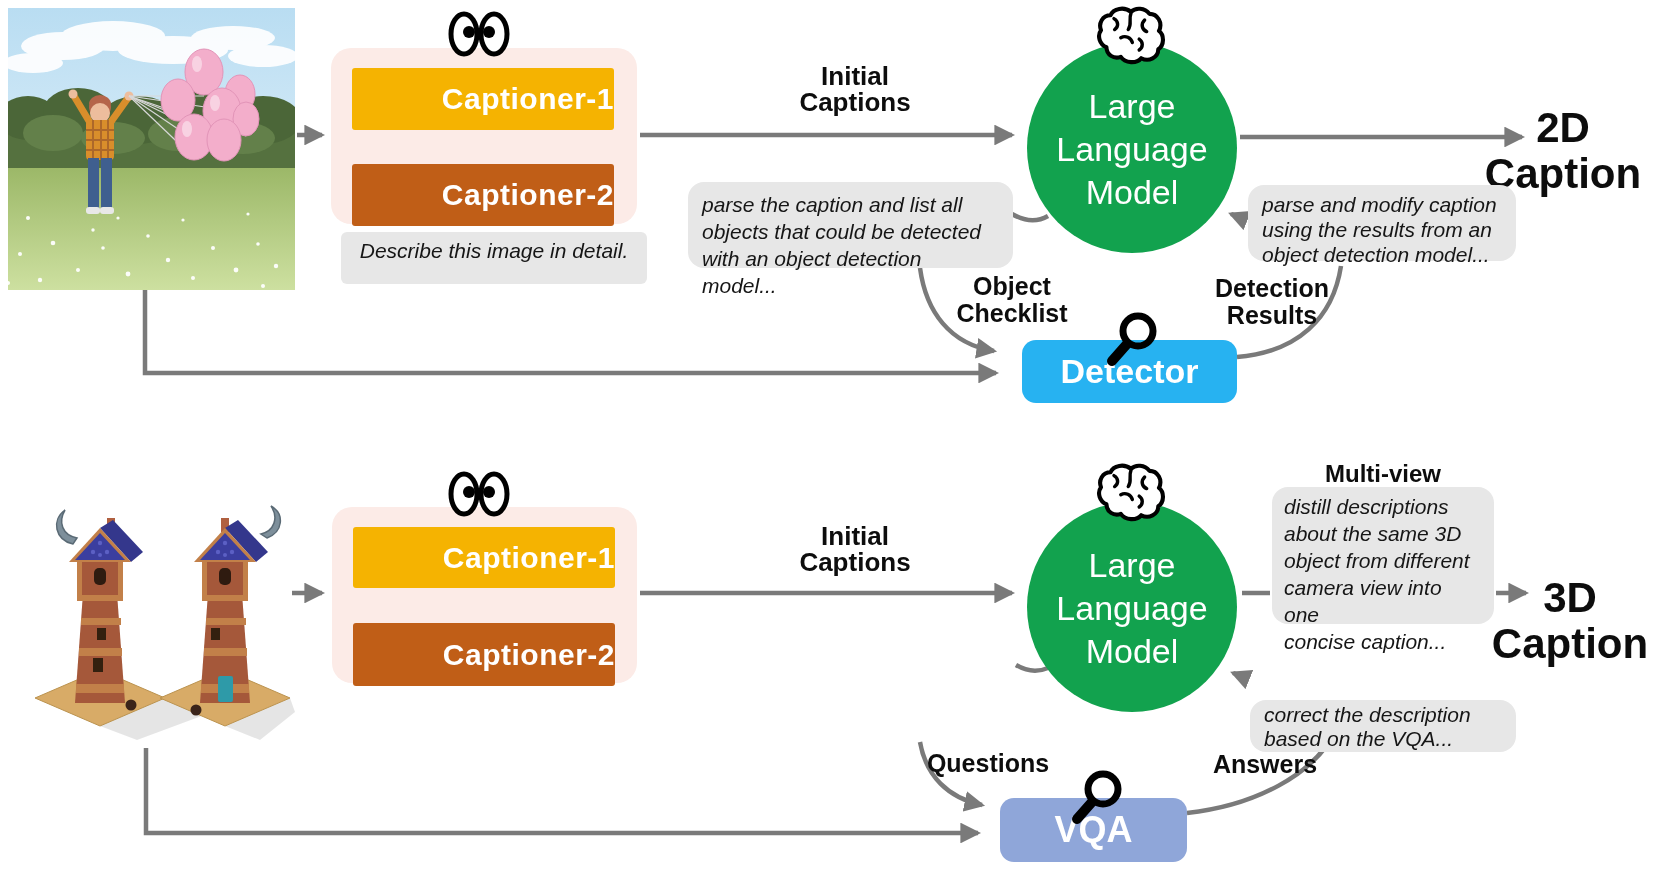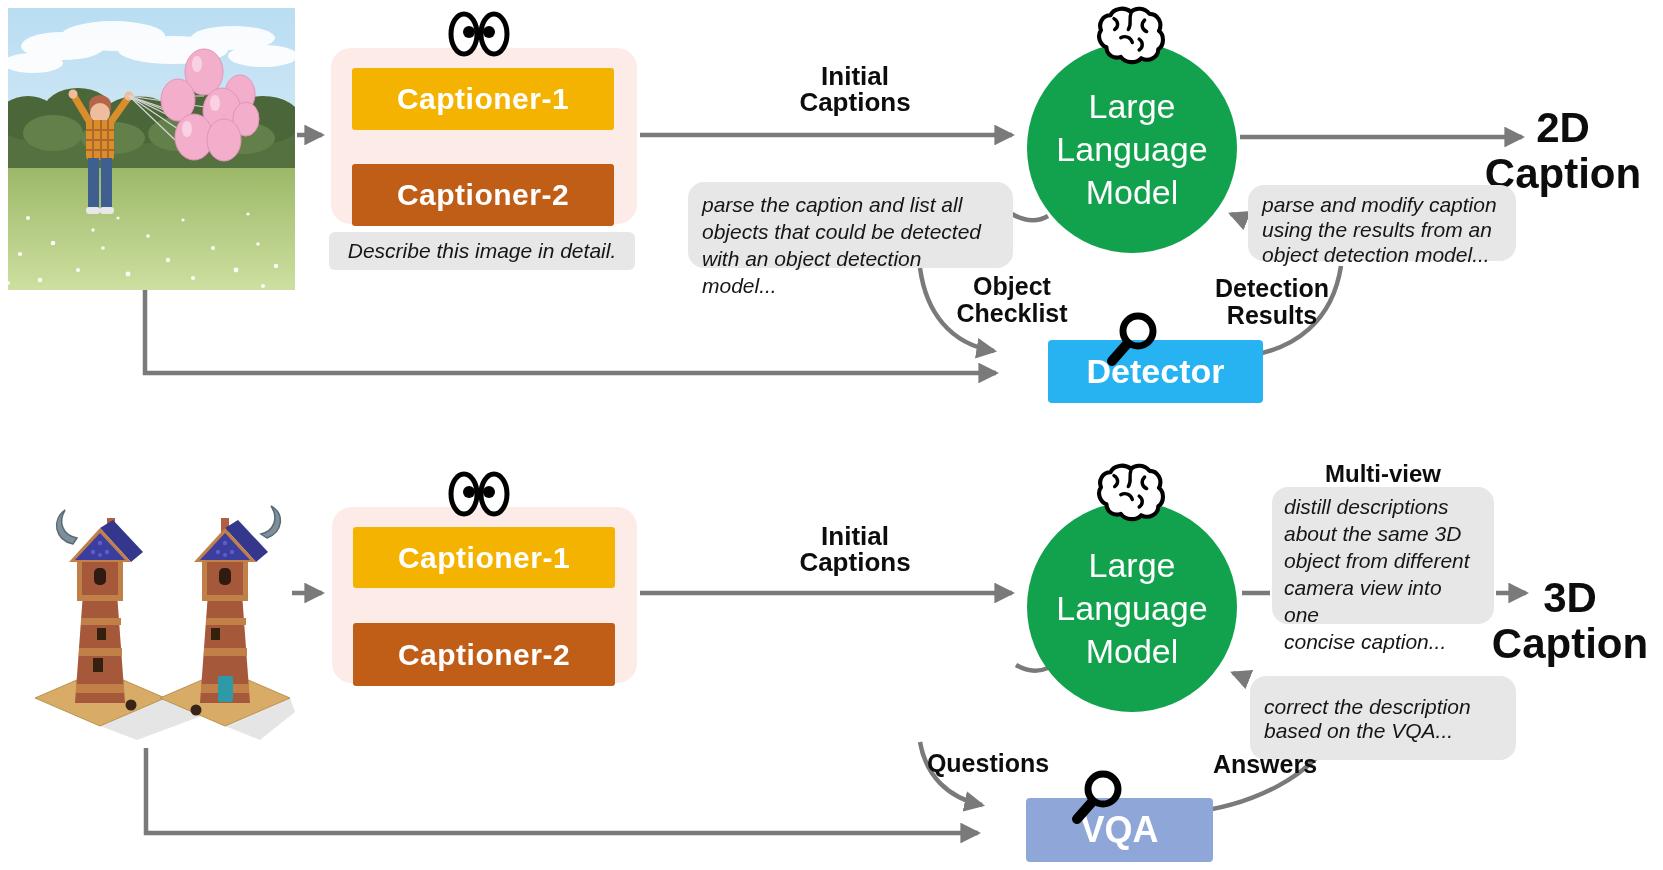--- a/index.html
+++ b/index.html
@@ -2,37 +2,37 @@
 <html><head>
 <meta charset="utf-8">
 <style>
   html,body{margin:0;padding:0;background:#ffffff;}
   #canvas{position:relative;width:1663px;height:870px;background:#fff;overflow:hidden;
           font-family:"Liberation Sans", sans-serif;color:#111;}
   .abs{position:absolute;}
   svg{display:block;}
   .pink-group{background:#fcebe7;border-radius:20px;}
   .cap-btn{position:absolute;left:21px;width:262px;height:62px;border-radius:3px;
-           color:#fff;font-weight:bold;font-size:30px;text-align:center;line-height:62px;
+           color:#fff;font-weight:bold;font-size:30px;text-align:right;line-height:62px;
            letter-spacing:.5px;}
   .cap-y{background:#f5b301;}
   .cap-o{background:#c05e17;margin-top:21px;}
   .gray-box{background:#e7e7e7;border-radius:6px;font-style:italic;font-size:21px;
             text-align:center;color:#161616;}
   .bubble{background:#e7e7e7;border-radius:16px;font-style:italic;font-size:21px;
           line-height:27px;color:#161616;white-space:pre-line;text-align:left;}
   .flow-label{font-weight:bold;font-size:26px;line-height:26px;text-align:center;
               color:#0d0d0d;white-space:pre-line;}
   .small-flow-label{font-weight:bold;font-size:25px;line-height:27px;text-align:center;
               color:#0d0d0d;white-space:pre-line;}
   .llm-text{color:#fff;font-weight:normal;font-size:34px;line-height:43px;text-align:center;
             white-space:pre-line;}
   .out-label{font-weight:bold;font-size:42px;line-height:46px;text-align:center;
              color:#0d0d0d;white-space:pre-line;margin-top:19px;}
-  .tool-box{border-radius:4px;color:#fff;font-weight:bold;text-align:center;margin-left:26px;}
+  .tool-box{border-radius:14px;color:#fff;font-weight:bold;text-align:center;}
   .summary-title{font-weight:bold;font-size:24px;text-align:center;color:#0d0d0d;}
 </style>
 </head>
 <body>
 
 <div id="canvas">
 
   <svg class="abs" style="left:0;top:0" width="1663" height="870">
     <defs>
       <marker id="ah" viewBox="0 0 10 10" refX="8.5" refY="5" markerWidth="4.6" markerHeight="4.6" orient="auto-start-reverse">
@@ -235,21 +235,21 @@
   <div class="abs pink-group" style="left:331px;top:48px;width:306px;height:176px">
     <div class="cap-btn cap-y" style="top:20px">Captioner-1</div>
     <div class="cap-btn cap-o" style="top:95px">Captioner-2</div>
   </div>
   <svg class="abs" style="left:448px;top:10px" width="62" height="48" viewBox="0 0 62 48">
     <ellipse cx="16" cy="24" rx="13" ry="20" fill="#fff" stroke="#000" stroke-width="5"></ellipse>
     <ellipse cx="46" cy="24" rx="13" ry="20" fill="#fff" stroke="#000" stroke-width="5"></ellipse>
     <circle cx="21" cy="22" r="6" fill="#000"></circle>
       <circle cx="41" cy="22" r="6" fill="#000"></circle>
   </svg>
-  <div class="abs gray-box" style="left:329px;top:232px;width:306px;height:38px;line-height:38px">Describe this image in detail.</div>
+  <div class="abs gray-box" style="left:341px;top:232px;width:306px;height:52px;line-height:38px">Describe this image in detail.</div>
 
   <div class="abs flow-label" style="left:760px;top:63px;width:190px">Initial
 Captions</div>
   <div class="abs llm-text" style="left:1027px;top:85px;width:210px">Large
 Language
 Model</div>
   <svg class="abs" style="left:1096px;top:5px" width="70" height="60" viewBox="0 0 100 88">
     <path d="M50,10 C40,2 24,5 20,15 C8,15 2,27 6,37 C0,45 4,58 14,62 C14,73 25,80 35,76 C41,86 59,86 65,78 C76,84 90,77 90,65 C99,59 99,44 91,38 C97,26 89,13 77,13 C70,4 57,3 50,10 Z" fill="#fff" stroke="#000" stroke-width="6" stroke-linejoin="round"></path>
     <g stroke="#000" stroke-width="5" fill="none" stroke-linecap="round">
       <path d="M50,12 C46,22 52,28 46,36"></path>
@@ -307,21 +307,21 @@
 
   <div class="abs summary-title" style="left:1270px;top:460px;width:226px">Multi-view Summary</div>
   <div class="abs bubble" style="left:1272px;top:487px;width:198px;height:125px;padding:6px 12px">distill descriptions
 about the same 3D
 object from different
 camera view into one
 concise caption...</div>
   <div class="abs out-label" style="left:1477px;top:556px;width:186px">3D
 Caption</div>
 
-  <div class="abs bubble" style="left:1250px;top:676px;width:238px;height:46px;padding:19px 14px;line-height:24px">correct the description
+  <div class="abs bubble" style="left:1250px;top:700px;width:238px;height:46px;padding:3px 14px;line-height:24px">correct the description
 based on the VQA...</div>
   <div class="abs small-flow-label" style="left:918px;top:750px;width:140px">Questions</div>
   <div class="abs small-flow-label" style="left:1195px;top:751px;width:140px">Answers</div>
   <div class="abs tool-box" style="left:1000px;top:798px;width:187px;height:64px;background:#8fa6d9;font-size:36px;line-height:64px">VQA</div>
   <svg class="abs" style="left:1068px;top:766px" width="58" height="62" viewBox="0 0 58 62">
     <circle cx="35" cy="23" r="15" fill="none" stroke="#000" stroke-width="7"></circle>
     <line x1="24" y1="36" x2="9" y2="53" stroke="#000" stroke-width="10" stroke-linecap="round"></line>
   </svg>
 
 </div>

